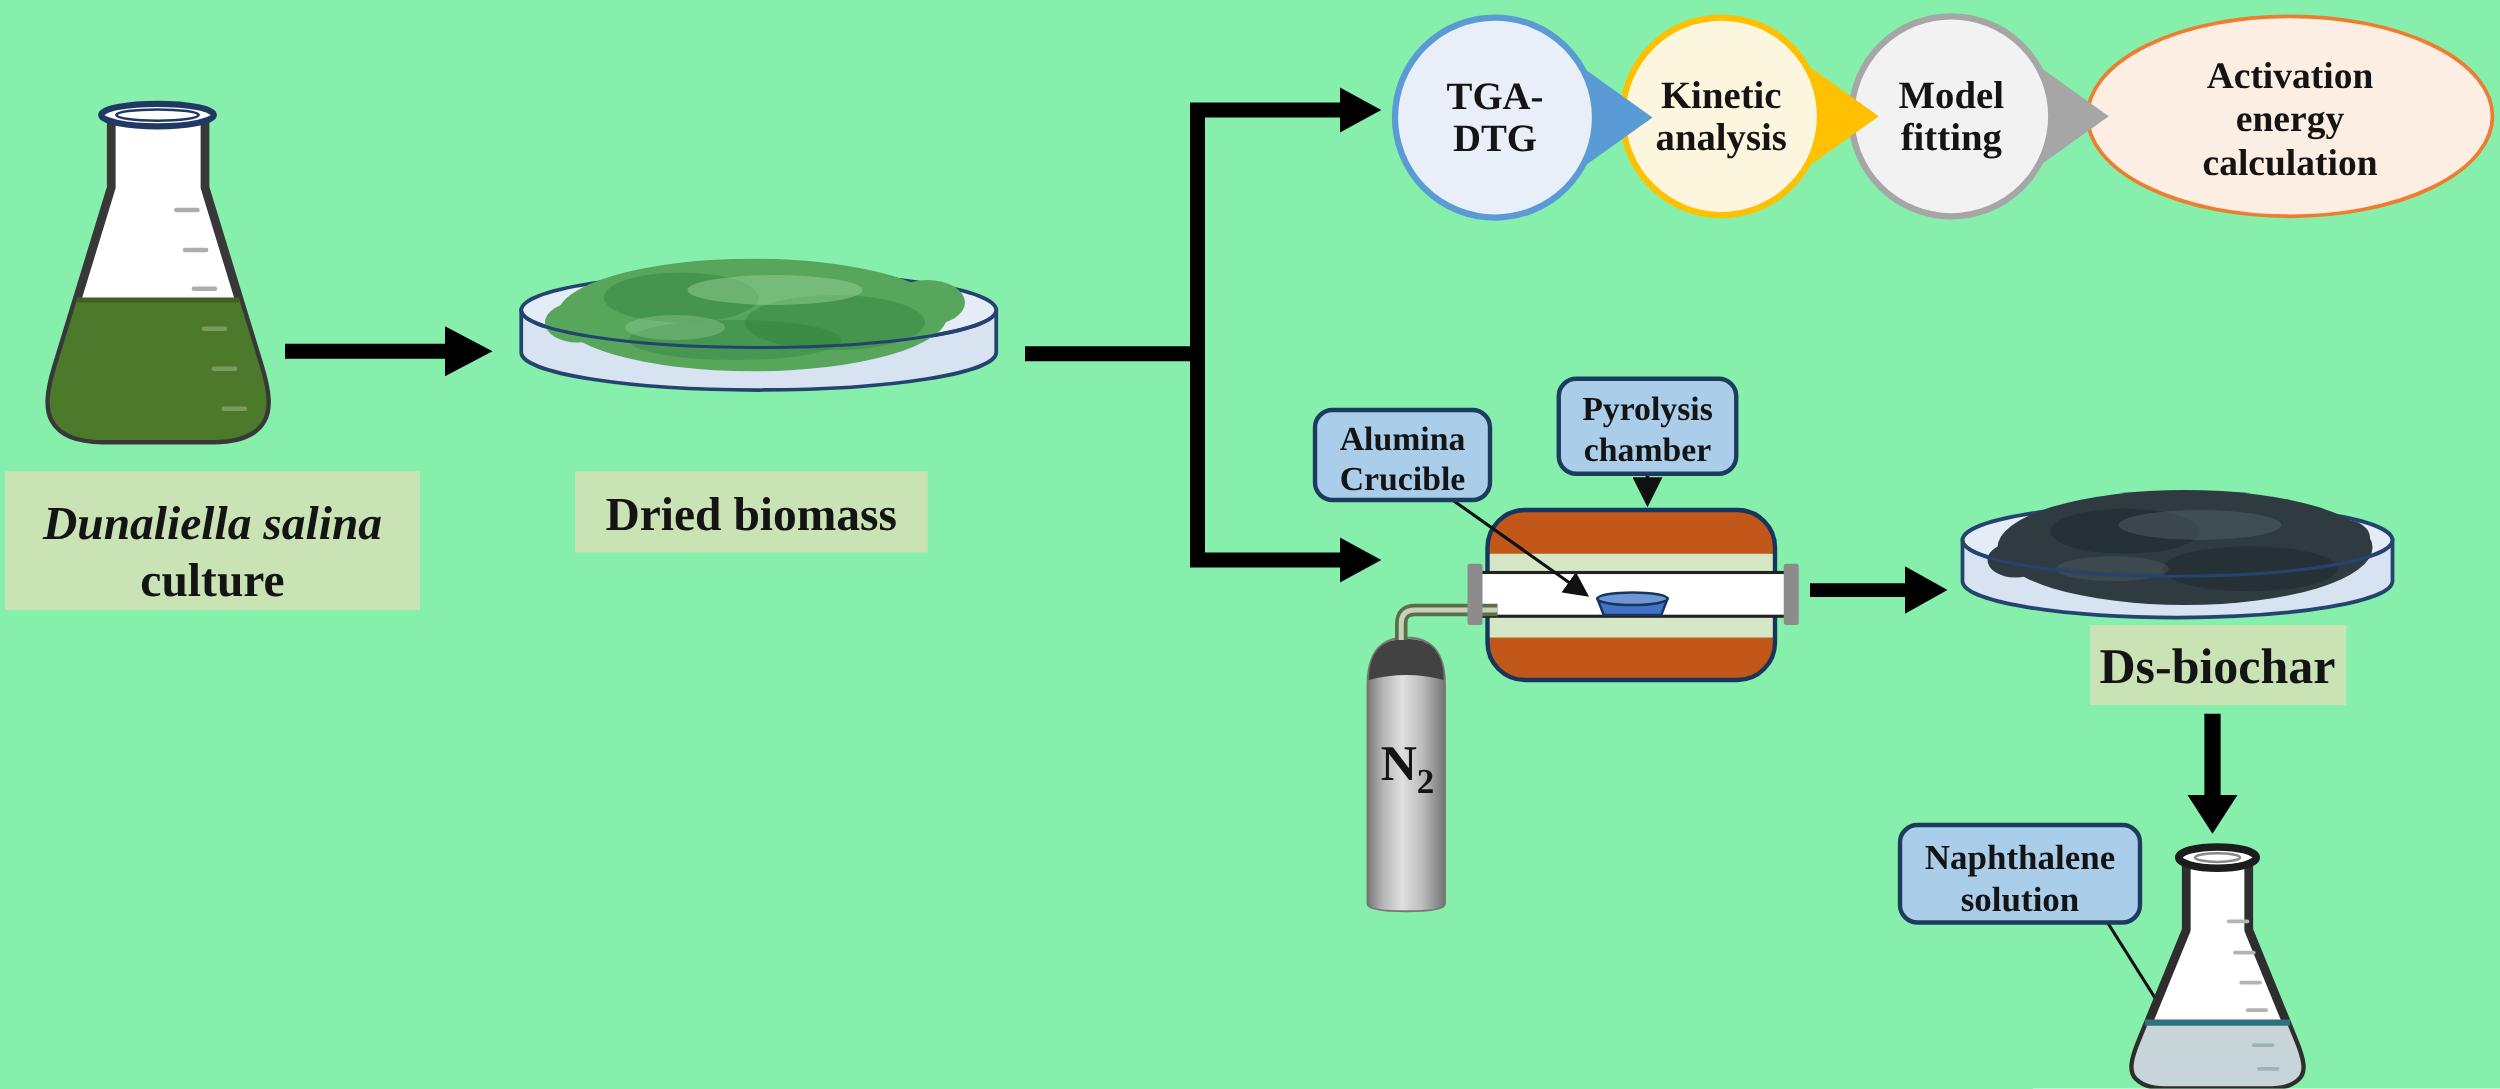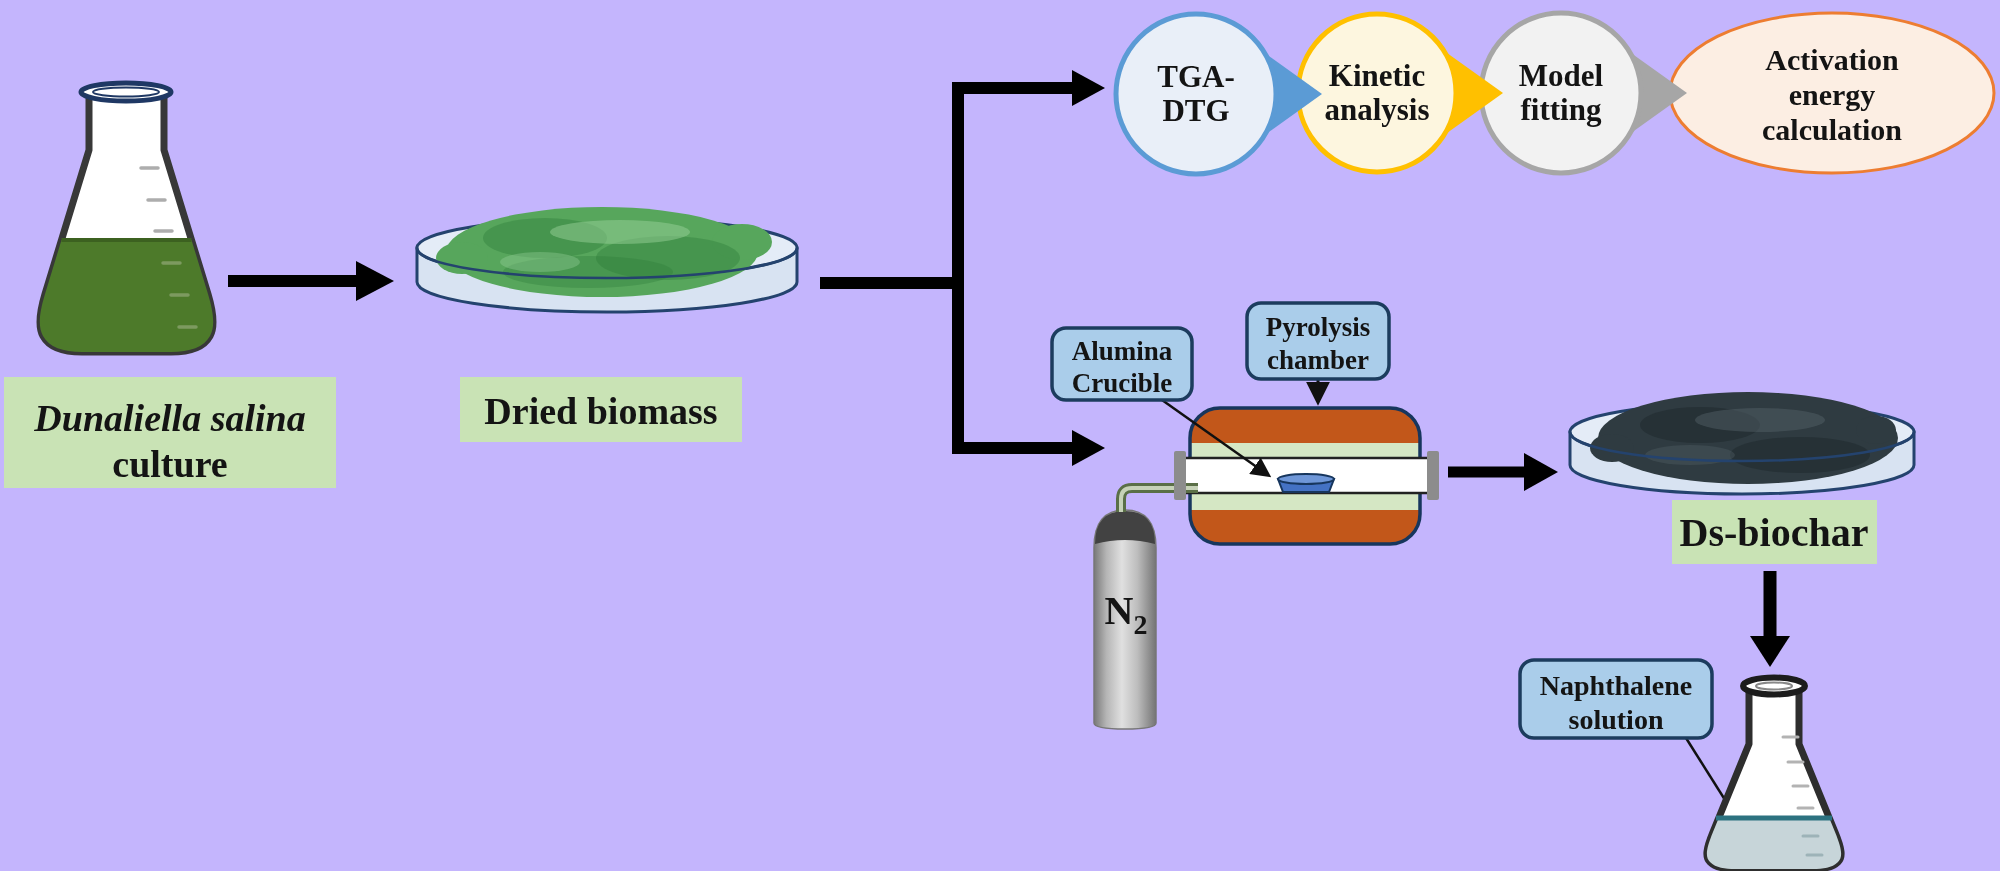--- a/index.html
+++ b/index.html
@@ -1,16 +1,16 @@
 <!DOCTYPE html>
 <html><head>
 <meta charset="utf-8">
 <style>
   html,body{margin:0;padding:0;background:#ffffff;}
-  .stage{width:2000px;height:871px;position:relative;background:#c4b5fd;overflow:hidden;}
+  .stage{width:2000px;height:871px;position:relative;background:#86efac;overflow:hidden;}
   svg{display:block;}
   .lbl{font-family:"Liberation Serif",serif;font-weight:bold;fill:#141414;text-anchor:middle;}
   .t27{font-size:27px}
   .t28{font-size:28px}
   .t30{font-size:30px}
   .t31{font-size:31px}
   .t38{font-size:38px}
   .t40{font-size:40px}
   .italic{font-style:italic}
 </style>

